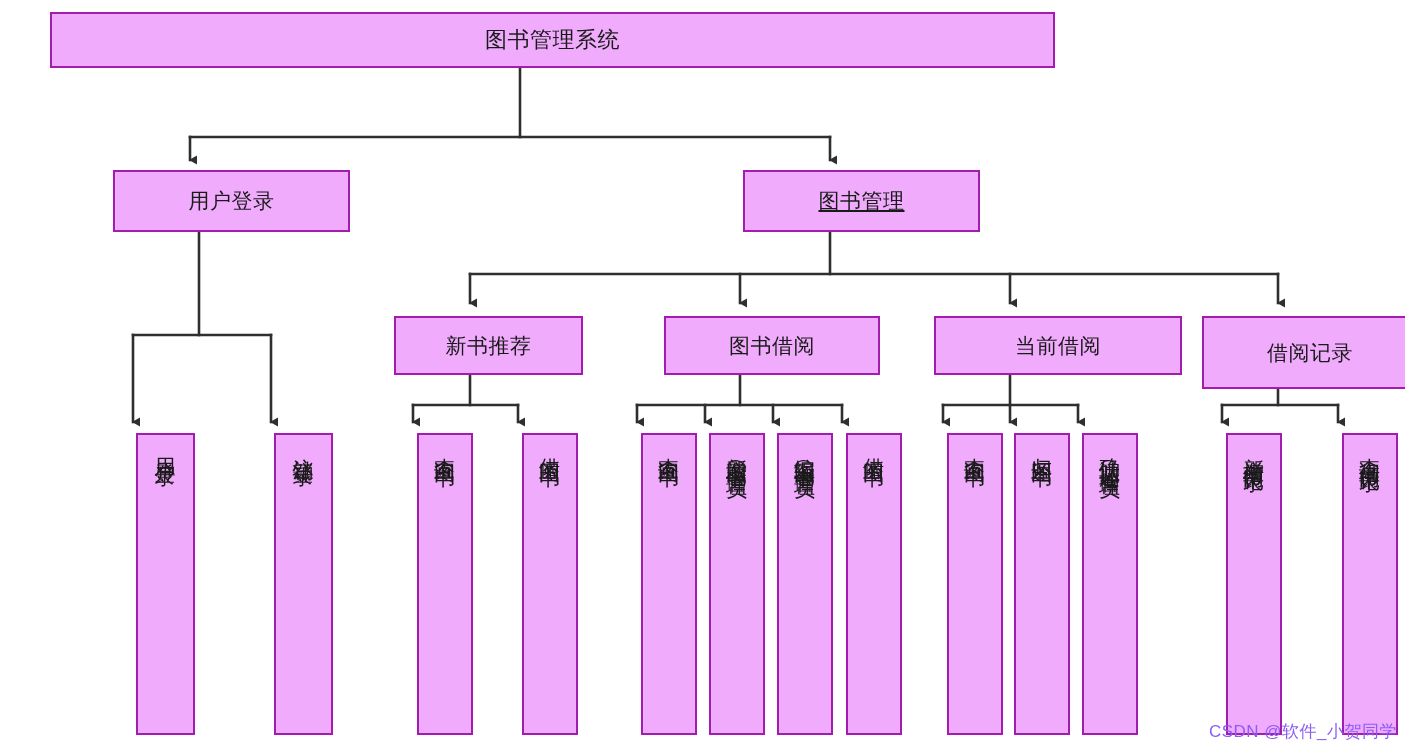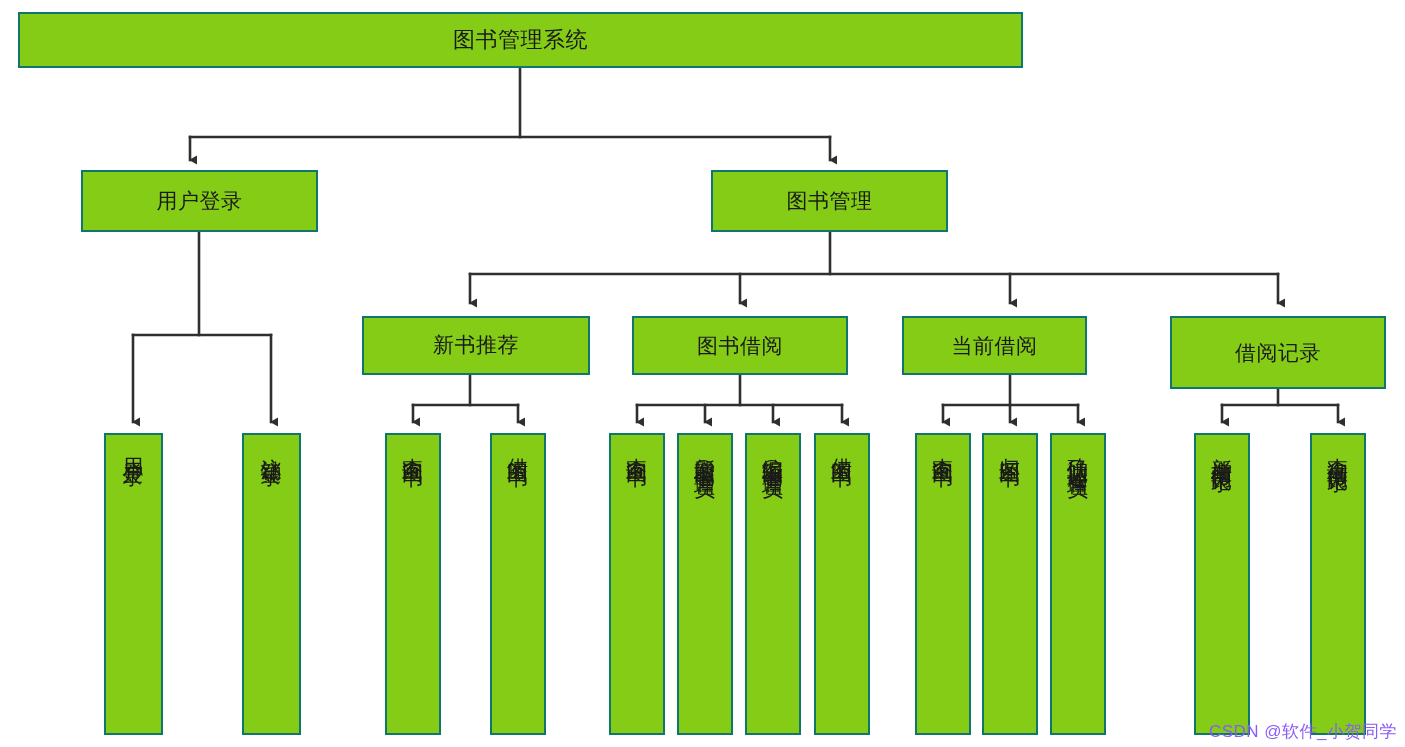--- a/index.html
+++ b/index.html
@@ -21,26 +21,27 @@
   svg.connectors {
     position: absolute;
     left: 0;
     top: 0;
     width: 1405px;
     height: 747px;
   }
   .node {
     position: absolute;
     box-sizing: border-box;
-    background: #84cc16;
-    border: 2px solid #0f766e;
+    background: #f0abfc;
+    border: 2px solid #a21caf;
     display: flex;
     align-items: center;
     justify-content: center;
     color: #1a1a1a;
+    margin-left: 32px;
   }
   .node .label {
     text-align: center;
     line-height: 1.12;
     letter-spacing: 0.5px;
   }
   .node.horizontal .label {
     writing-mode: horizontal-tb;
     font-size: 21px;
   }
@@ -125,31 +126,31 @@
     </g>
   </svg>
 
   <div class="node horizontal root" style="left:18px; top:12px; width:1005px; height:56px;">
     <span class="label">图书管理系统</span>
   </div>
 
   <div class="node horizontal" style="left:81px; top:170px; width:237px; height:62px;">
     <span class="label">用户登录</span>
   </div>
-  <div class="node horizontal" style="left:711px; top:170px; width:237px; height:62px;">
+  <div class="node horizontal" style="left:711px; top:170px; width:237px; height:62px;text-decoration:underline;">
     <span class="label">图书管理</span>
   </div>
 
-  <div class="node horizontal" style="left:362px; top:316px; width:228px; height:59px;font-family:Liberation Serif, serif;">
+  <div class="node horizontal" style="left:362px; top:316px; width:189px; height:59px;">
     <span class="label">新书推荐</span>
   </div>
   <div class="node horizontal" style="left:632px; top:316px; width:216px; height:59px;">
     <span class="label">图书借阅</span>
   </div>
-  <div class="node horizontal" style="left:902px; top:316px; width:185px; height:59px;">
+  <div class="node horizontal" style="left:902px; top:316px; width:248px; height:59px;">
     <span class="label">当前借阅</span>
   </div>
   <div class="node horizontal" style="left:1170px; top:316px; width:216px; height:73px;">
     <span class="label">借阅记录</span>
   </div>
 
   <div class="node vertical" style="left:104px; top:433px; width:59px; height:302px;">
     <span class="label">用户登录</span>
   </div>
   <div class="node vertical" style="left:242px; top:433px; width:59px; height:302px;">

